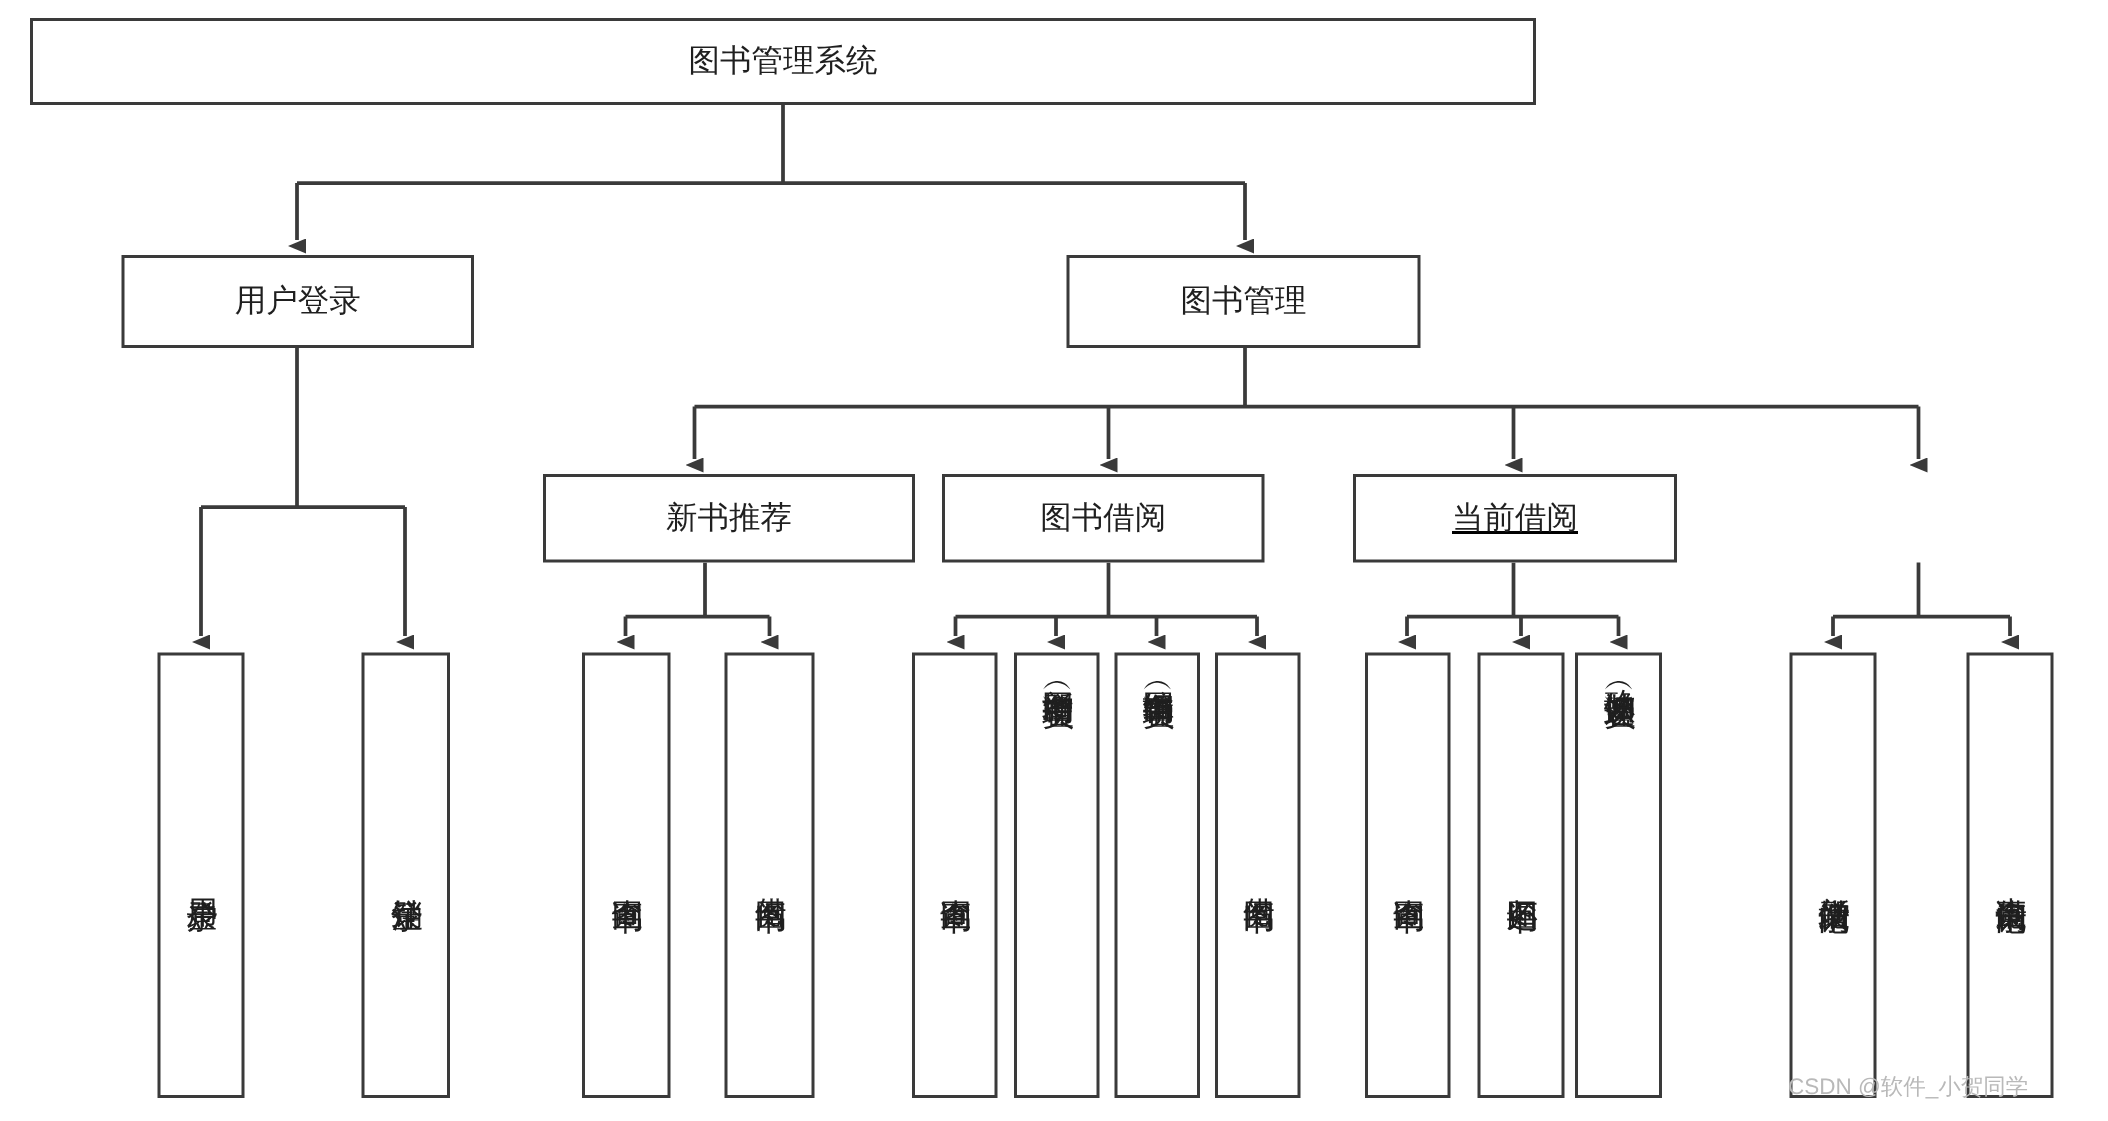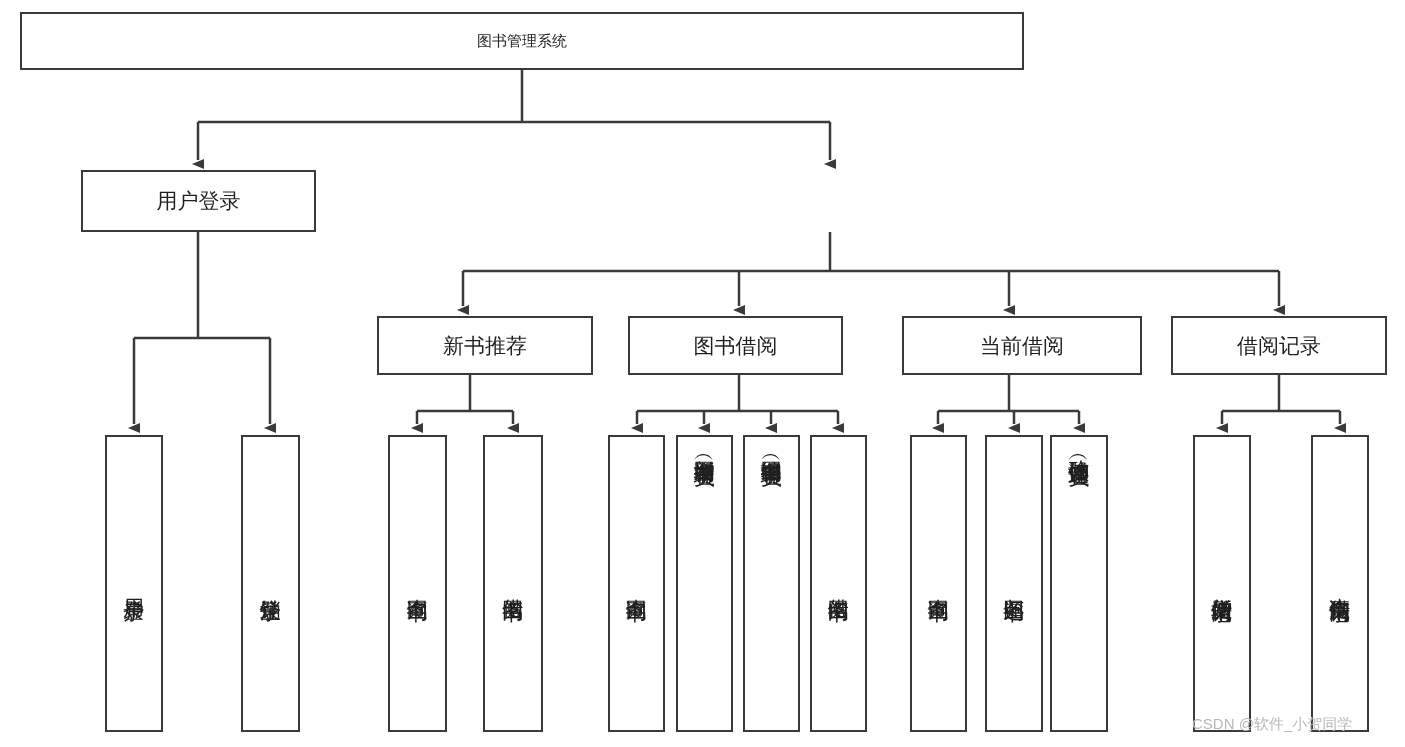--- a/index.html
+++ b/index.html
@@ -40,21 +40,21 @@
     color: #1f1f1f;
     line-height: 1.22;
     text-align: center;
     white-space: nowrap;
   }
   
   .node.horiz .node-label {
     font-size: 21px;
   }
   .node.root .node-label {
-    font-size: 15px;
+    font-size: 21px;
   }
   
   .node.vert {
     align-items: flex-start;
     padding-top: 6px;
   }
   .node.vert .node-label {
     font-size: 21px;
     writing-mode: vertical-rl;
     text-orientation: upright;
@@ -136,32 +136,32 @@
     </g>
   </svg>
 
   <div class="node root horiz" style="left:20px; top:12px; width:1004px; height:58px;">
     <span class="node-label">图书管理系统</span>
   </div>
 
   <div class="node horiz" style="left:81px; top:170px; width:235px; height:62px;">
     <span class="node-label">用户登录</span>
   </div>
-
-  <div class="node horiz" style="left:377px; top:316px; width:216px; height:59px;">
+  <div class="node horiz" style="left:711px; top:170px; width:236px; height:62px;">
+    <span class="node-label">图书管理</span>
+  </div>
+
+  <div class="node horiz" style="left:362px; top:316px; width:248px; height:59px;">
     <span class="node-label">新书推荐</span>
   </div>
   <div class="node horiz" style="left:628px; top:316px; width:215px; height:59px;">
     <span class="node-label">图书借阅</span>
   </div>
-  <div class="node horiz" style="left:902px; top:316px; width:240px; height:59px;">
+  <div class="node horiz" style="left:902px; top:316px; width:216px; height:59px;text-decoration:underline;">
     <span class="node-label">当前借阅</span>
-  </div>
-  <div class="node horiz" style="left:1171px; top:316px; width:216px; height:59px;">
-    <span class="node-label">借阅记录</span>
   </div>
 
   <div class="node vert centered" style="left:105px; top:435px; width:58px; height:297px;">
     <span class="node-label">用户登录</span>
   </div>
   <div class="node vert centered" style="left:241px; top:435px; width:59px; height:297px;">
     <span class="node-label">注销登录</span>
   </div>
 
   <div class="node vert centered" style="left:388px; top:435px; width:59px; height:297px;">

